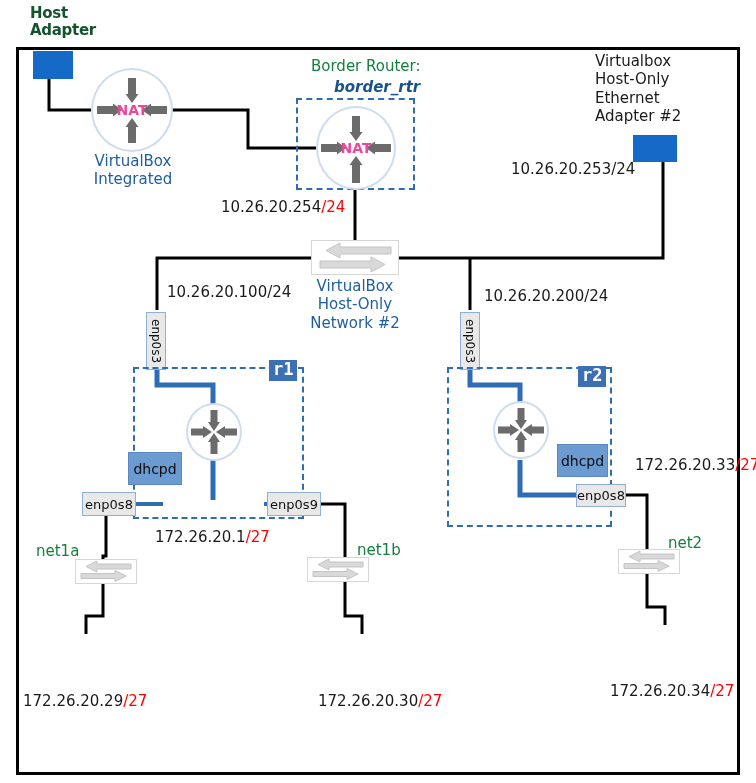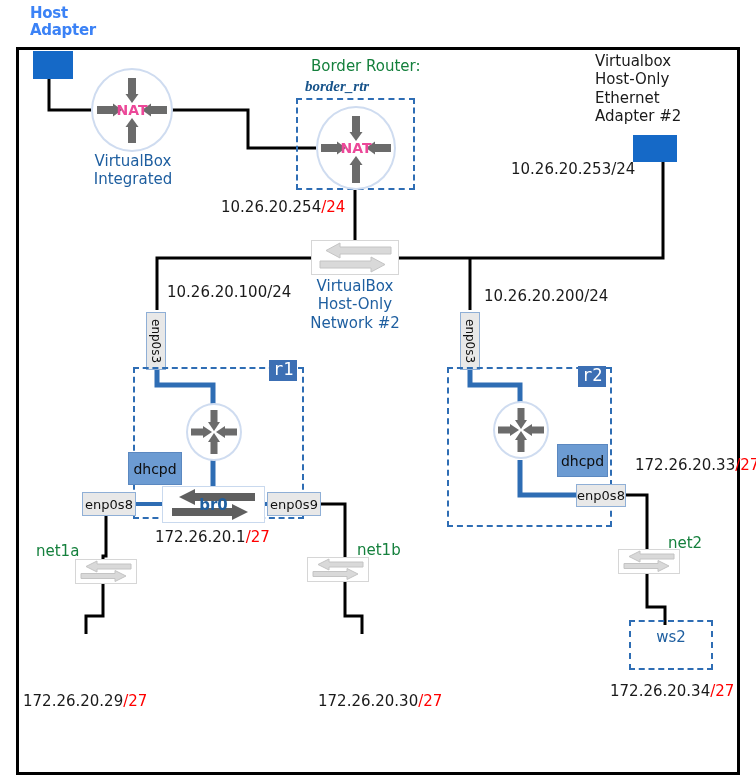--- a/index.html
+++ b/index.html
@@ -8,21 +8,21 @@
     width:756px;height:783px;position:relative;overflow:hidden;
     font-family:"DejaVu Sans","Liberation Sans",sans-serif;
   }
   #stage{position:absolute;left:0;top:0;width:756px;height:783px;}
   svg#wires{position:absolute;left:0;top:0;width:756px;height:783px;pointer-events:none;}
 
   .abs{position:absolute;}
 
   
   .t-host-adapter{
-    font-weight:bold;font-size:15px;color:#3b82f6;line-height:1.12;
+    font-weight:bold;font-size:15px;color:#14532d;line-height:1.12;
     letter-spacing:-0.3px;
   }
   .t-section-title{
     font-weight:bold;font-size:16px;color:#17538a;letter-spacing:-0.3px;
     white-space:nowrap;
   }
   .t-blue{color:#15803d;font-size:15px;line-height:1.22;white-space:nowrap;}
   .t-blue-c{color:#1F5FA0;font-size:15px;line-height:1.22;text-align:center;}
   .t-ip{color:#1a1a1a;font-size:15px;white-space:nowrap;}
   .t-ip .cidr{color:#ff0000;}
@@ -55,21 +55,21 @@
   }
 
   
   .dashbox{
     position:absolute;border:2px dashed #2E6DB4;background:transparent;
     box-sizing:border-box;
   }
 
   
   .rtag{
-    position:absolute;background:#3C6FB4;color:#ffffff;font-weight:normal;
+    position:absolute;background:#3C6FB4;color:#ffffff;font-weight:bold;
     font-size:17px;padding:1px 4px 2px 4px;line-height:1.05;
     font-family:"DejaVu Sans Mono","Liberation Mono",monospace;
   }
 
   
   .dhcpd{
     position:absolute;background:#6C9BD2;color:#0d0d0d;font-size:14px;
     display:flex;align-items:center;justify-content:center;
     border:1px solid #5b88c0;box-sizing:border-box;
   }
@@ -194,21 +194,21 @@
     </svg>
     <div class="nat-label" style="top:34px;">NAT</div>
   </div>
 
   <div class="abs t-blue-c" style="left:70px;top:152px;width:126px;">
     <div>VirtualBox</div>
     <div>Integrated</div>
   </div>
 
   <div class="abs t-blue" style="left:311px;top:57px;">Border Router:</div>
-  <div class="abs t-bordername" style="left:305px;top:78px;font-family:Liberation Serif, serif;">border_rtr</div>
+  <div class="abs t-bordername" style="left:334px;top:78px;">border_rtr</div>
 
   <div class="dashbox" style="left:296px;top:98px;width:119px;height:92px;"></div>
 
   <div class="nat-node" style="left:316px;top:106px;width:80px;height:84px;">
     <div class="nat-circle" style="width:80px;height:84px;"></div>
     <svg width="80" height="84" style="position:absolute;left:0;top:0;">
       <g fill="#6b6b6b">
         <rect x="36" y="10" width="8" height="17"></rect>
         <polygon points="33.5,26 46.5,26 40,35"></polygon>
         <rect x="36" y="58" width="8" height="19"></rect>
@@ -290,29 +290,20 @@
   </div>
 
   <div class="dhcpd" style="left:128px;top:452px;width:54px;height:33px;">
     <span>dhcpd</span>
   </div>
 
   <div class="ifchip" style="left:82px;top:492px;width:54px;height:24px;">
     <span>enp0s8</span>
   </div>
 
-  <div class="bridge" style="left:162px;top:486px;width:103px;height:37px;">
-    <svg width="101" height="35" viewBox="0 0 101 35" style="position:absolute;left:0;top:0;">
-      <g fill="#5F5F5F">
-        <polygon points="92,6 32,6 32,2 16,10 32,18 32,14 92,14"></polygon>
-        <polygon points="9,21 69,21 69,17 85,25 69,33 69,29 9,29"></polygon>
-      </g>
-    </svg>
-    <div class="brlabel">br0</div>
-  </div>
 
   <div class="ifchip" style="left:267px;top:492px;width:54px;height:24px;">
     <span>enp0s9</span>
   </div>
 
   <div class="abs t-ip" style="left:155px;top:528px;">
     <span>172.26.20.1</span><span class="cidr">/27</span>
   </div>
 
   <div class="ifchip vert" style="left:460px;top:312px;width:20px;height:58px;">
@@ -384,20 +375,17 @@
   </div>
 
   <div class="abs t-ip" style="left:23px;top:692px;">
     <span>172.26.20.29</span><span class="cidr">/27</span>
   </div>
 
   <div class="abs t-ip" style="left:318px;top:692px;">
     <span>172.26.20.30</span><span class="cidr">/27</span>
   </div>
 
-  <div class="hostbox" style="left:629px;top:620px;width:84px;height:50px;">
-    <div class="hlabel">ws2</div>
-  </div>
   <div class="abs t-ip" style="left:610px;top:682px;text-align:center;">
     <span>172.26.20.34</span><span class="cidr">/27</span>
   </div>
 
 </div>
 
 </body></html>

